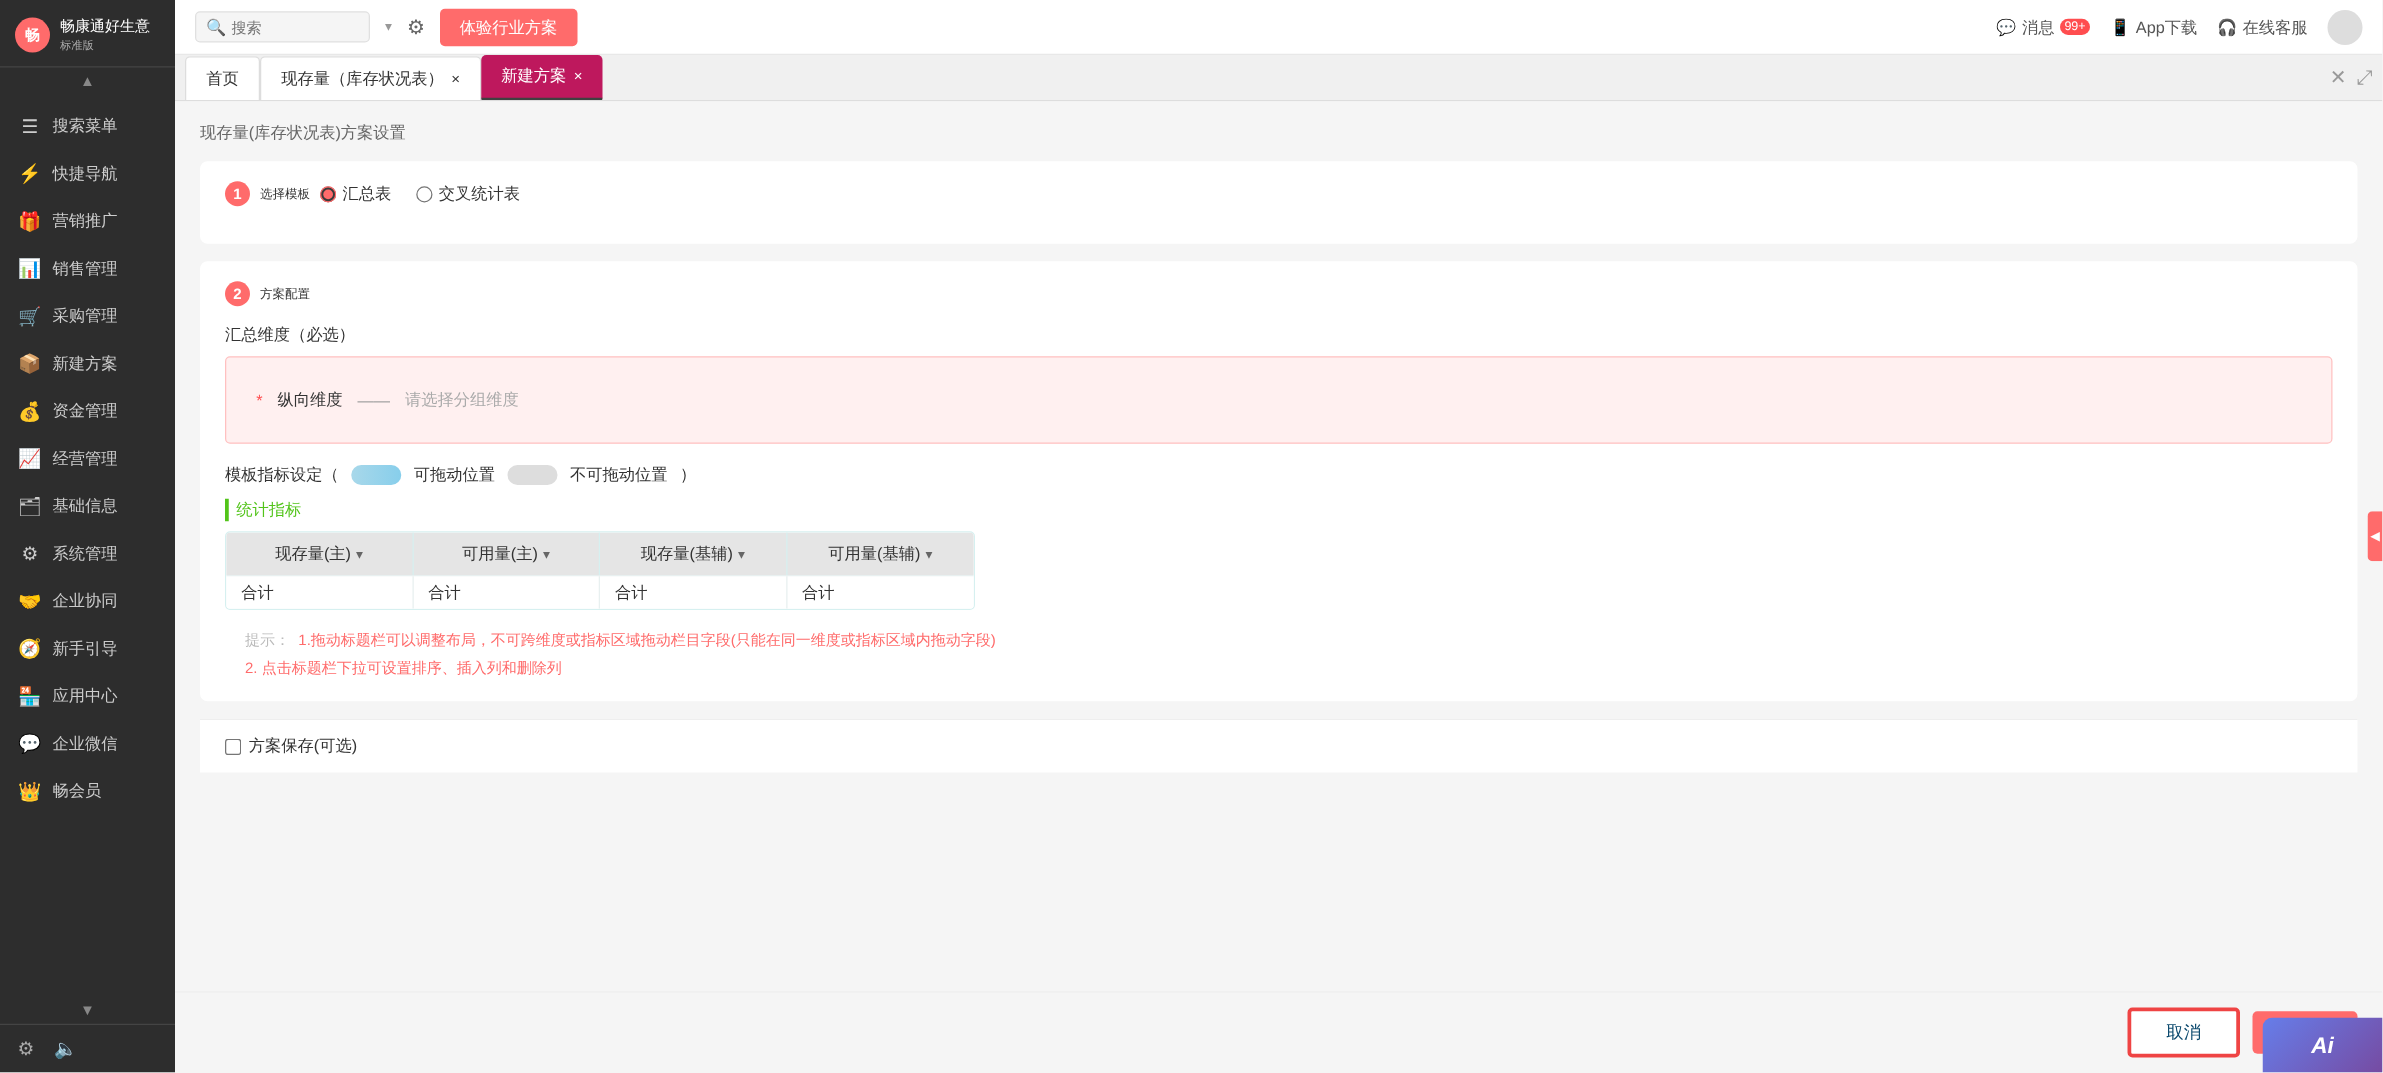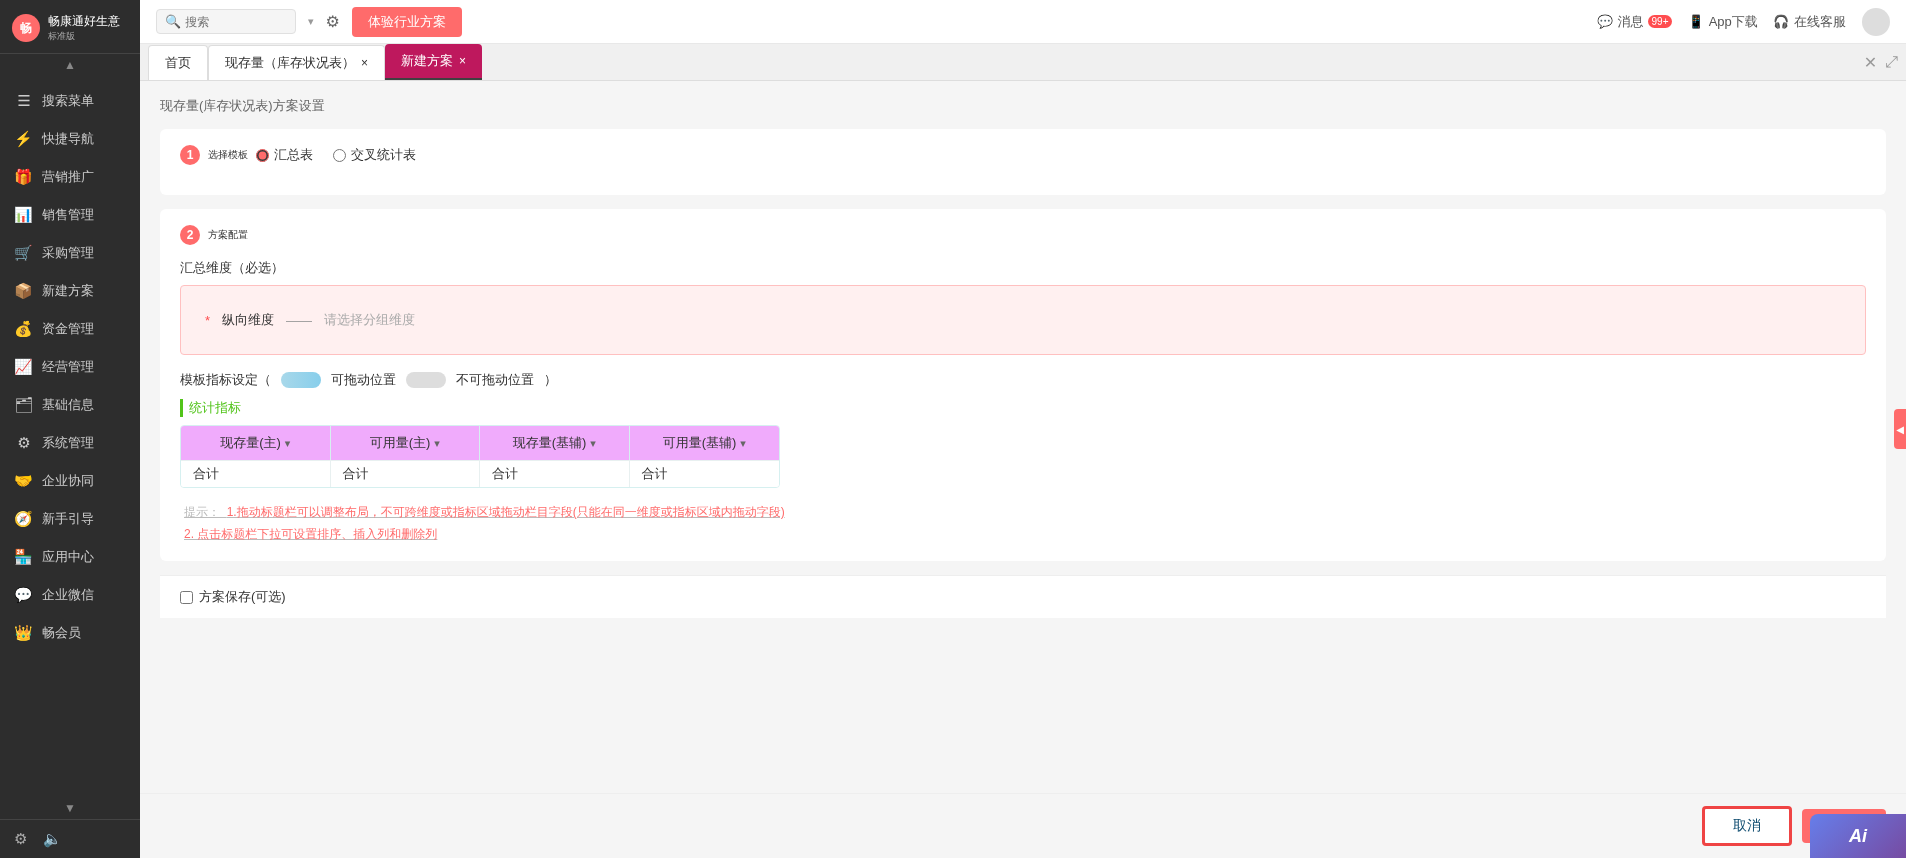--- a/index.html
+++ b/index.html
@@ -236,21 +236,21 @@
 
     .metrics-table {
       border: 1px solid #d6f0f0;
       border-radius: 4px;
       overflow: hidden;
       width: 600px;
     }
     .metrics-header {
       display: grid;
       grid-template-columns: 1fr 1fr 1fr 1fr;
-      background: #f0abfc;
+      background: #e5e5e5;
     }
     .metrics-header-cell {
       padding: 8px 12px;
       text-align: center;
       font-size: 13px;
       color: #333;
       display: flex; align-items: center; justify-content: center; gap: 4px;
       border-right: 1px solid #d6f0f0;
     }
     .metrics-header-cell:last-child { border-right: none; }
@@ -271,21 +271,21 @@
 
     .chevron-down { font-size: 11px; color: #666; }
 
     
     .tips {
       margin-top: 14px;
       font-size: 12px;
       color: #bbb;
       line-height: 1.8;
     }
-    .tips p { margin-left: 4px; text-decoration: underline; }
+    .tips p { margin-left: 16px; }
     .tips span { color: #ff6b6b; }
 
     
     .save-row {
       display: flex; align-items: center; gap: 6px;
       padding: 12px 20px;
       background: #fff;
       border-top: 1px solid #eee;
       font-size: 13px; color: #333;
     }

